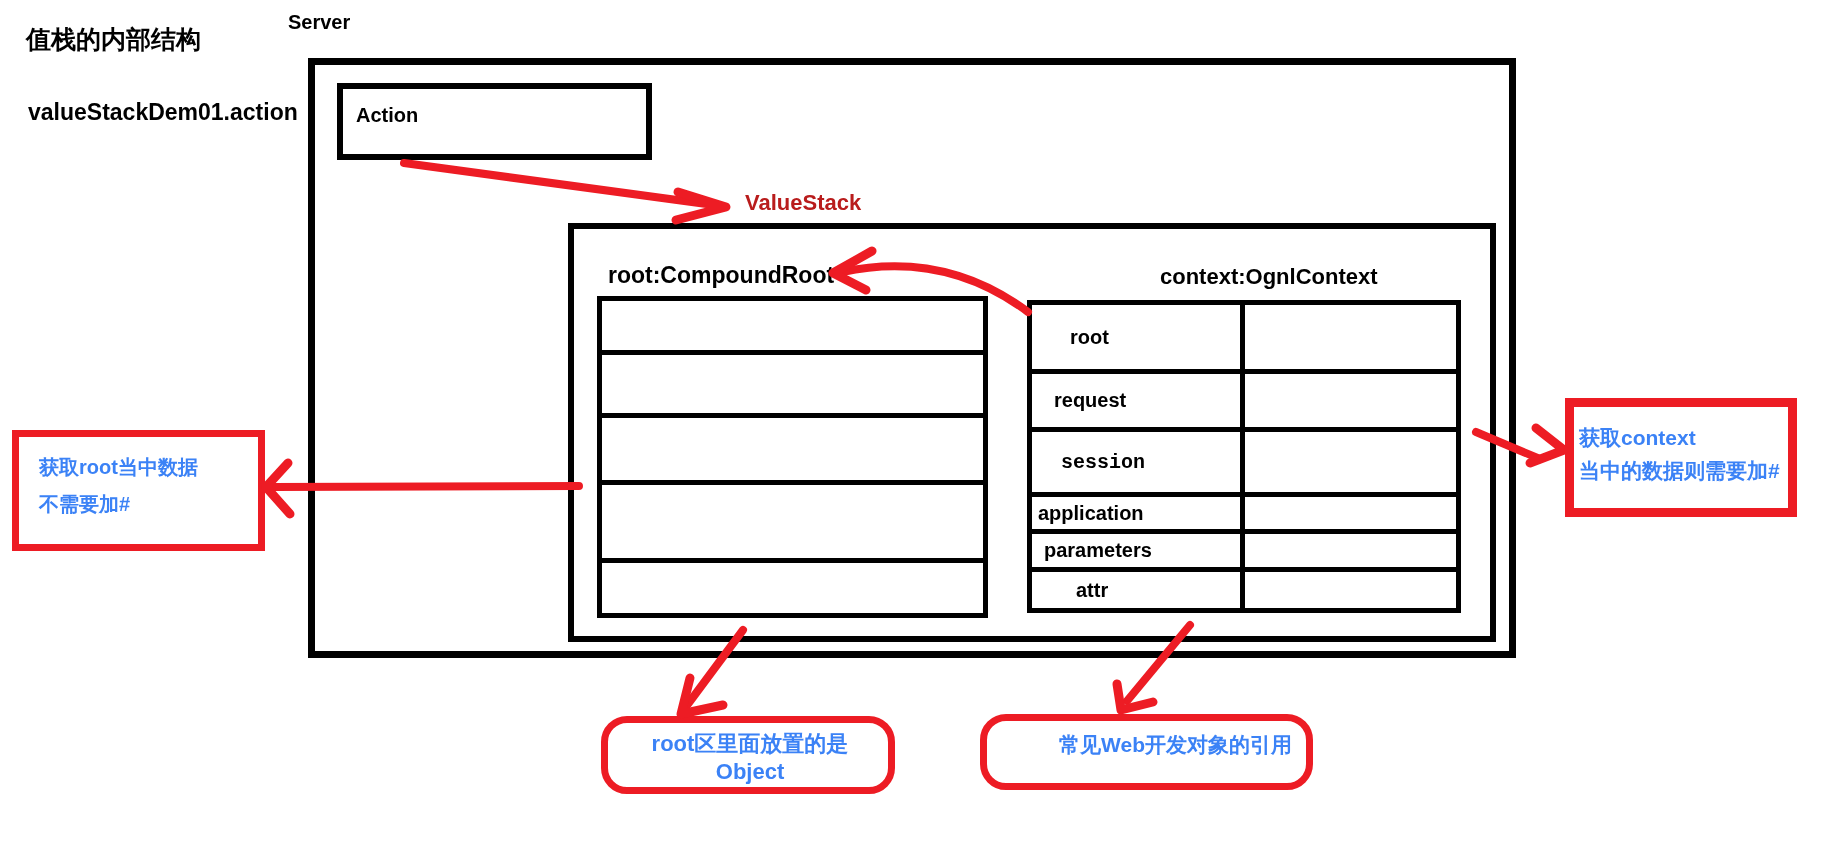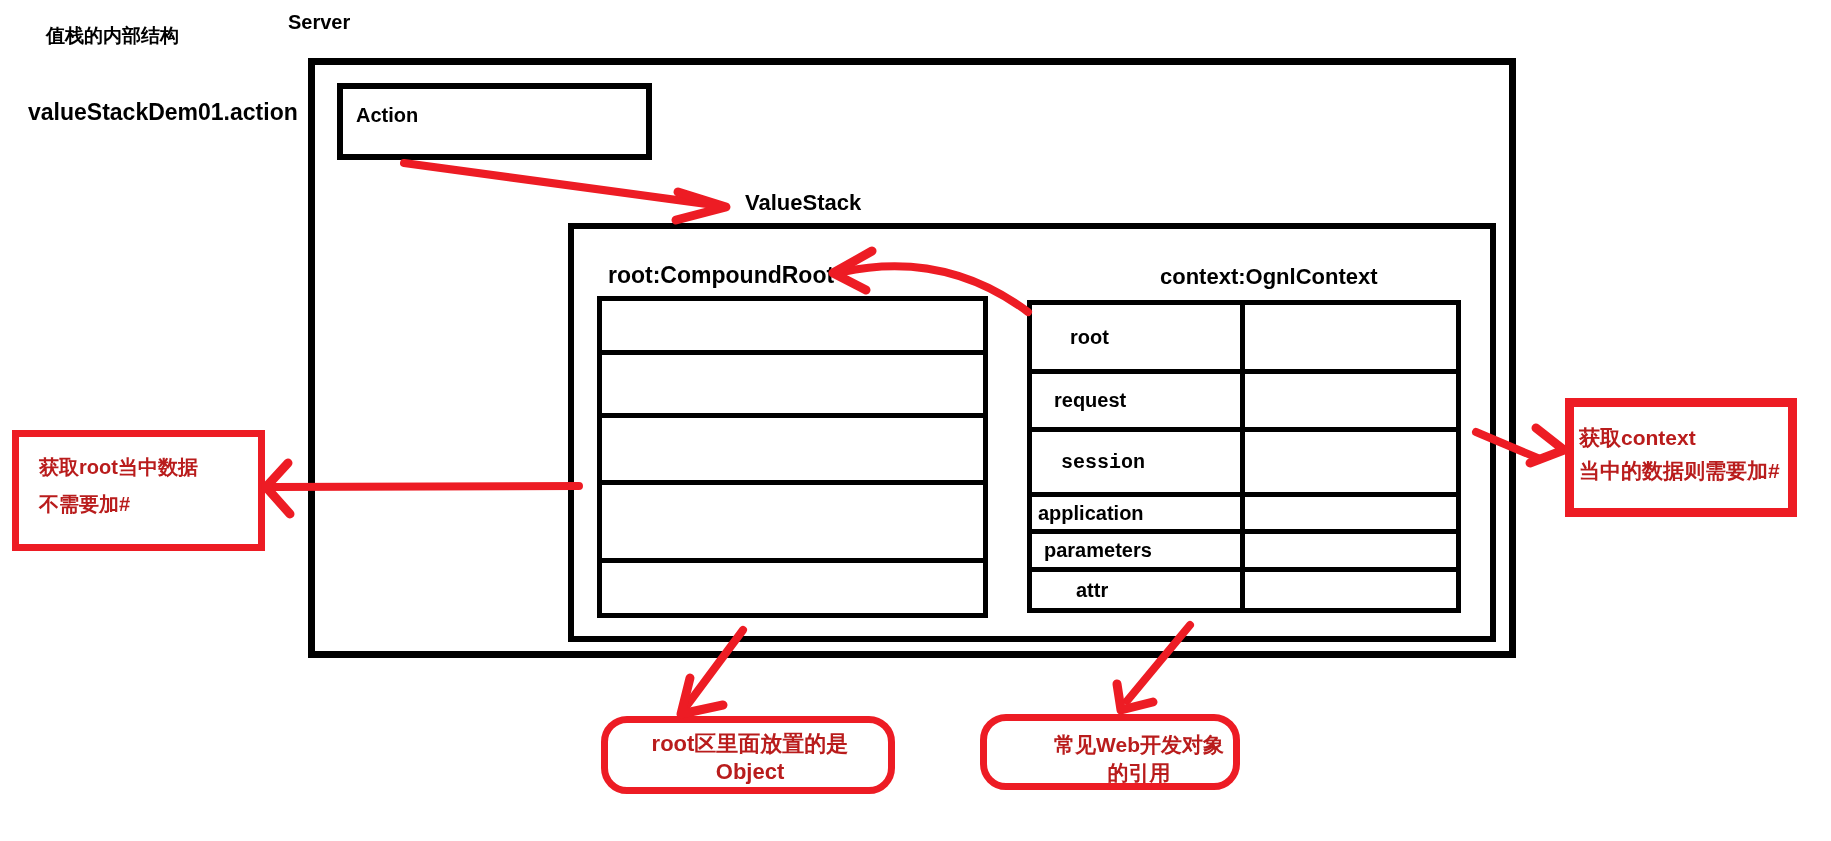--- a/index.html
+++ b/index.html
@@ -7,24 +7,24 @@
     position:relative;
     width:1831px;height:841px;
     background:#ffffff;
     font-family:"Liberation Sans","DejaVu Sans",sans-serif;
     color:#000;
     overflow:hidden;
   }
   .abs{position:absolute;}
 
   
-  .note-title{left:46px;top:23px;font-size:19px;font-weight:bold;}
+  .note-title{left:26px;top:23px;font-size:25px;font-weight:bold;}
   .action-request{left:28px;top:99px;font-size:23px;font-weight:bold;}
   .server-label{left:288px;top:11px;font-size:20px;font-weight:bold;}
-  .valuestack-label{left:745px;top:190px;font-size:22px;font-weight:bold;color:#000000;}
+  .valuestack-label{left:745px;top:190px;font-size:22px;font-weight:bold;color:#b91c1c;}
   .root-title{left:608px;top:262px;font-size:23px;font-weight:bold;}
   .ctx-title{left:1160px;top:264px;font-size:22px;font-weight:bold;}
 
   
   .server-box{left:308px;top:58px;width:1208px;height:600px;border:7px solid #000;box-sizing:border-box;}
   .action-box{left:337px;top:83px;width:315px;height:77px;border:6px solid #000;box-sizing:border-box;
               padding:15px 0 0 13px;font-size:20px;font-weight:bold;}
   .valuestack-box{left:568px;top:223px;width:928px;height:419px;border:6px solid #000;box-sizing:border-box;}
 
   
@@ -51,28 +51,28 @@
            display:flex;align-items:center;font-size:20px;font-weight:bold;}
   .ctx-val{flex:1;}
   .ctx-row:nth-child(1) .ctx-key{padding-left:38px;}
   .ctx-row:nth-child(2) .ctx-key{padding-left:22px;}
   .ctx-row:nth-child(3) .ctx-key{padding-left:29px;font-family:Liberation Mono, monospace;}
   .ctx-row:nth-child(4) .ctx-key{padding-left:6px;}
   .ctx-row:nth-child(5) .ctx-key{padding-left:12px;}
   .ctx-row:nth-child(6) .ctx-key{padding-left:44px;}
 
   
-  .red-note{color:#b91c1c;font-weight:bold;box-sizing:border-box;border:7px solid #ed1c24;}
+  .red-note{color:#3b82f6;font-weight:bold;box-sizing:border-box;border:7px solid #ed1c24;}
   .note-left{left:12px;top:430px;width:253px;height:121px;padding:12px 0 0 20px;
              font-size:20px;line-height:37px;}
   .note-right{left:1565px;top:398px;width:232px;height:119px;border-width:9px;
               padding:14px 0 0 5px;font-size:21px;line-height:33px;}
   .note-bottom1{left:601px;top:716px;width:294px;height:78px;border-radius:26px;
                 text-align:center;padding:6px 12px 0 16px;font-size:22px;}
-  .note-bottom2{left:980px;top:714px;width:260px;height:76px;border-radius:26px;
+  .note-bottom2{left:980px;top:714px;width:333px;height:76px;border-radius:26px;
                 text-align:center;padding:10px 0 0 58px;font-size:21px;}
 
   
   .arrows{left:0;top:0;width:1831px;height:841px;pointer-events:none;}
   .arrows path{stroke:#ed1c24;fill:none;stroke-linecap:round;stroke-linejoin:round;}
   .a-line{stroke-width:8px;}
   .a-head{stroke-width:9px;}
 </style>
 </head>
 <body>

